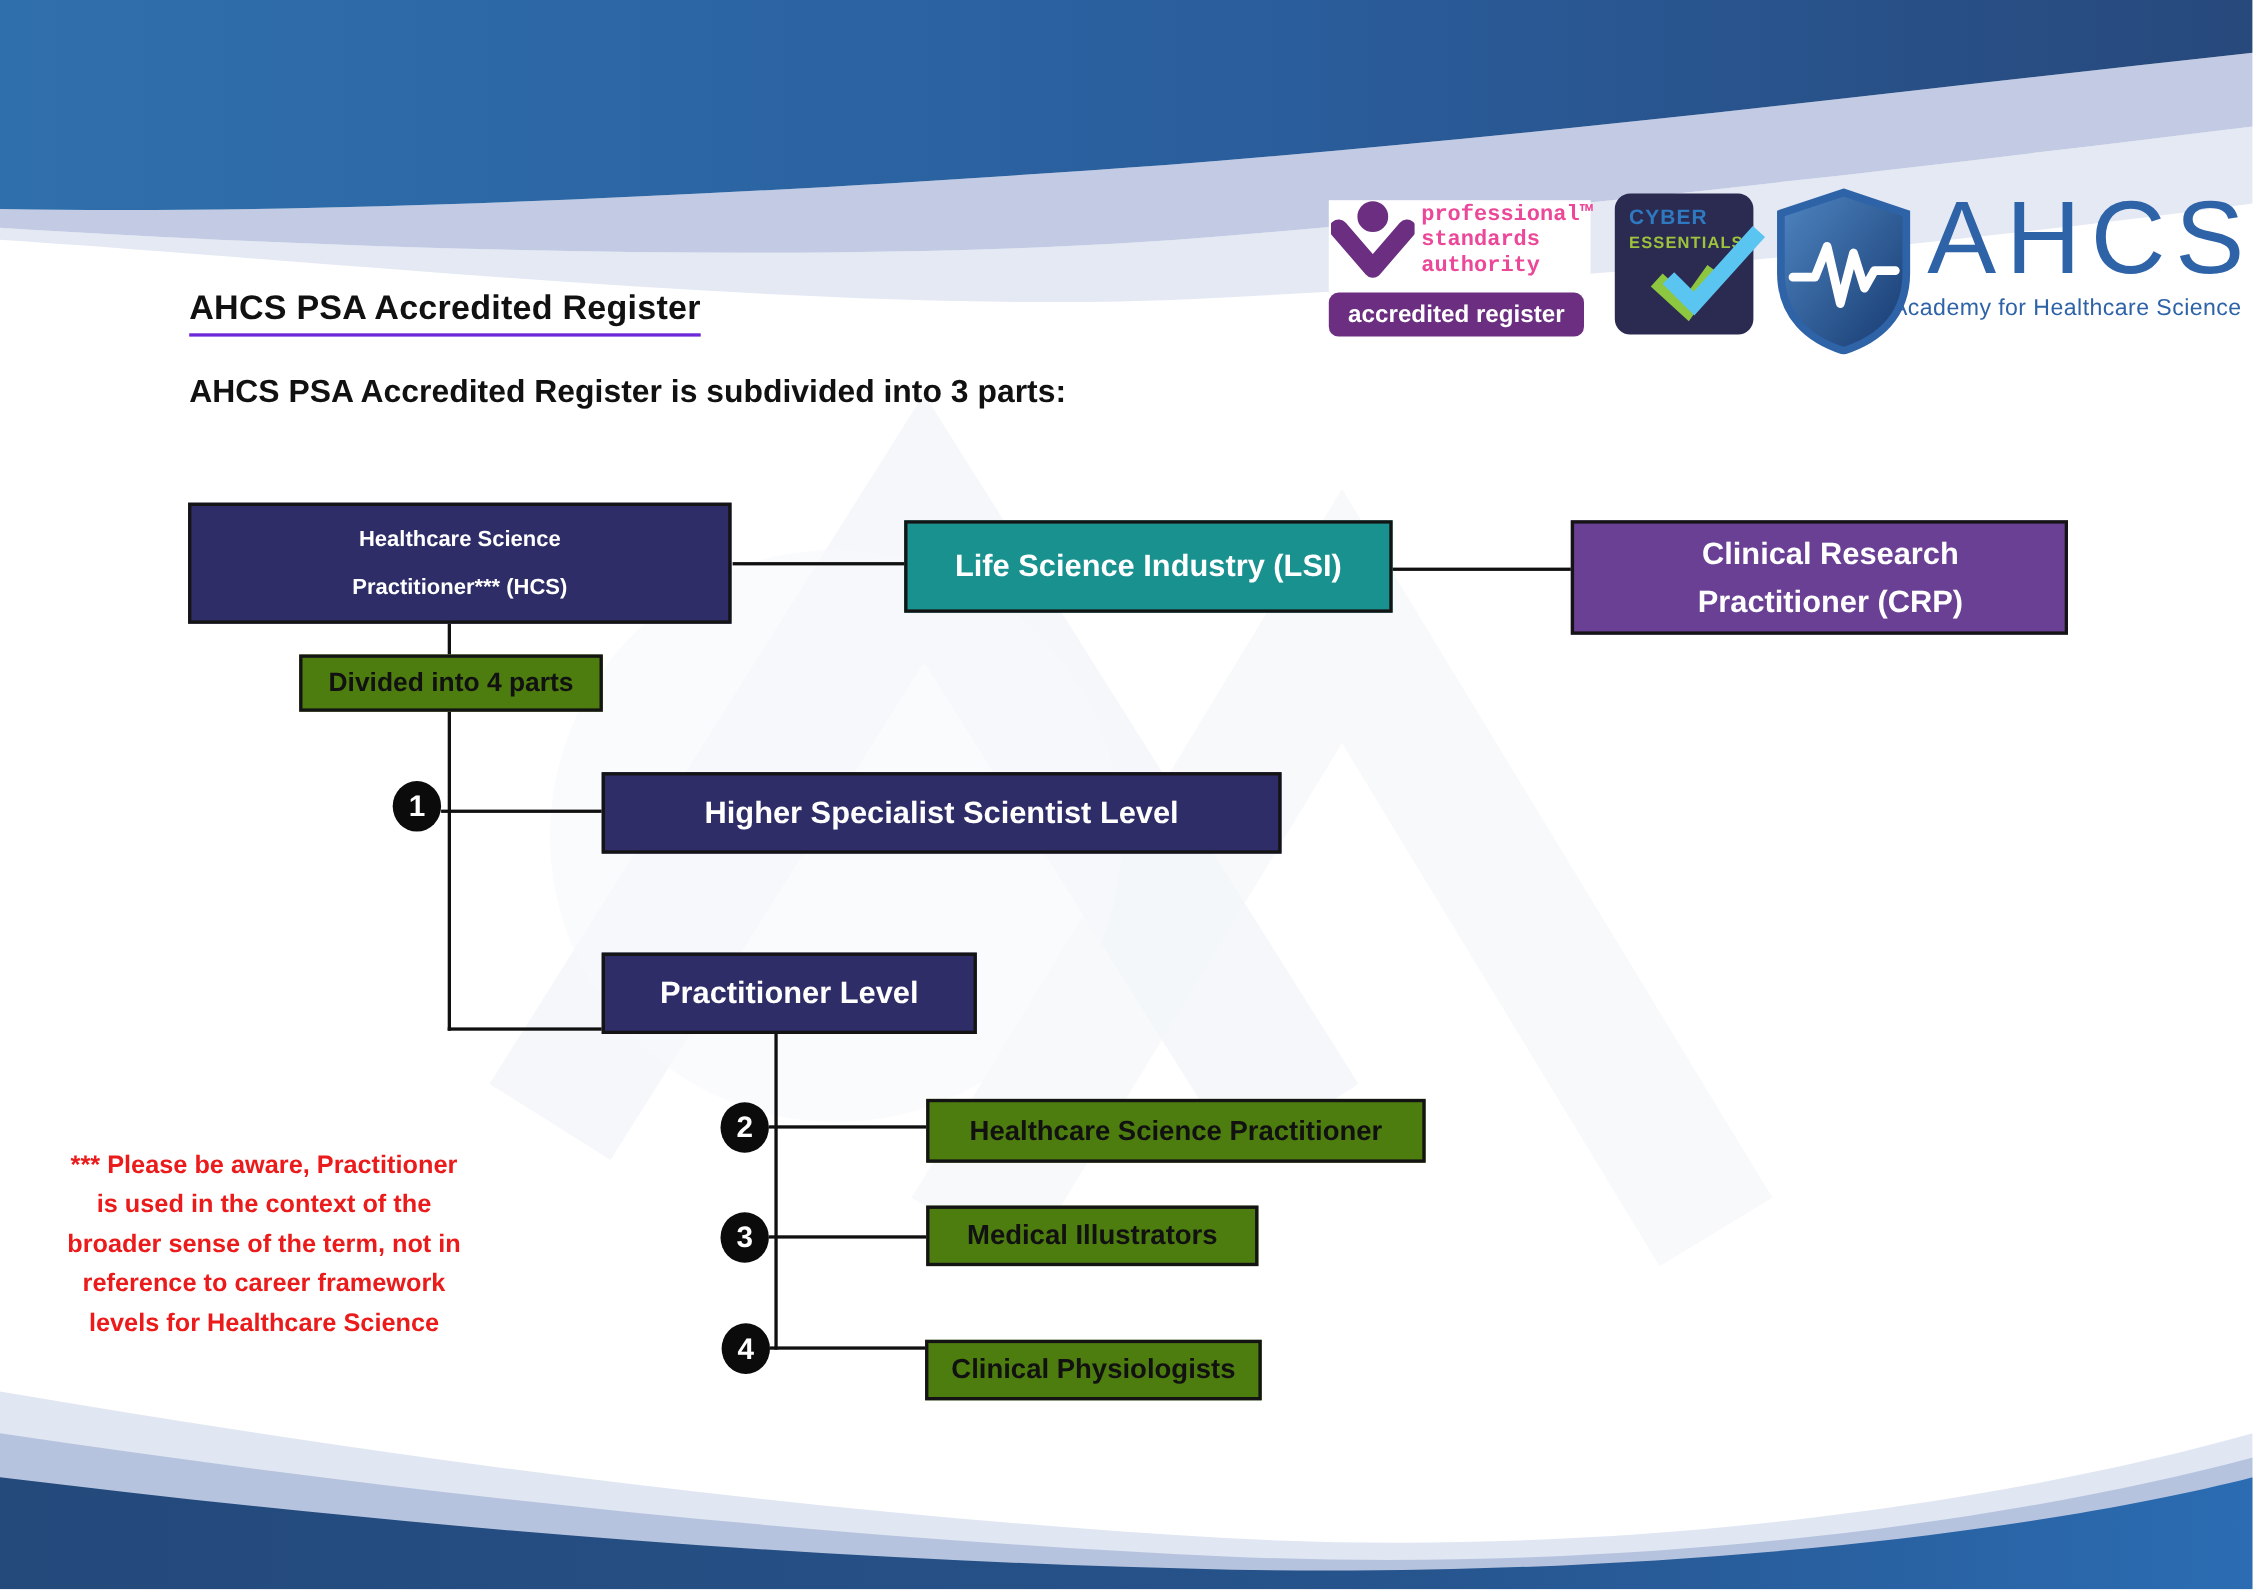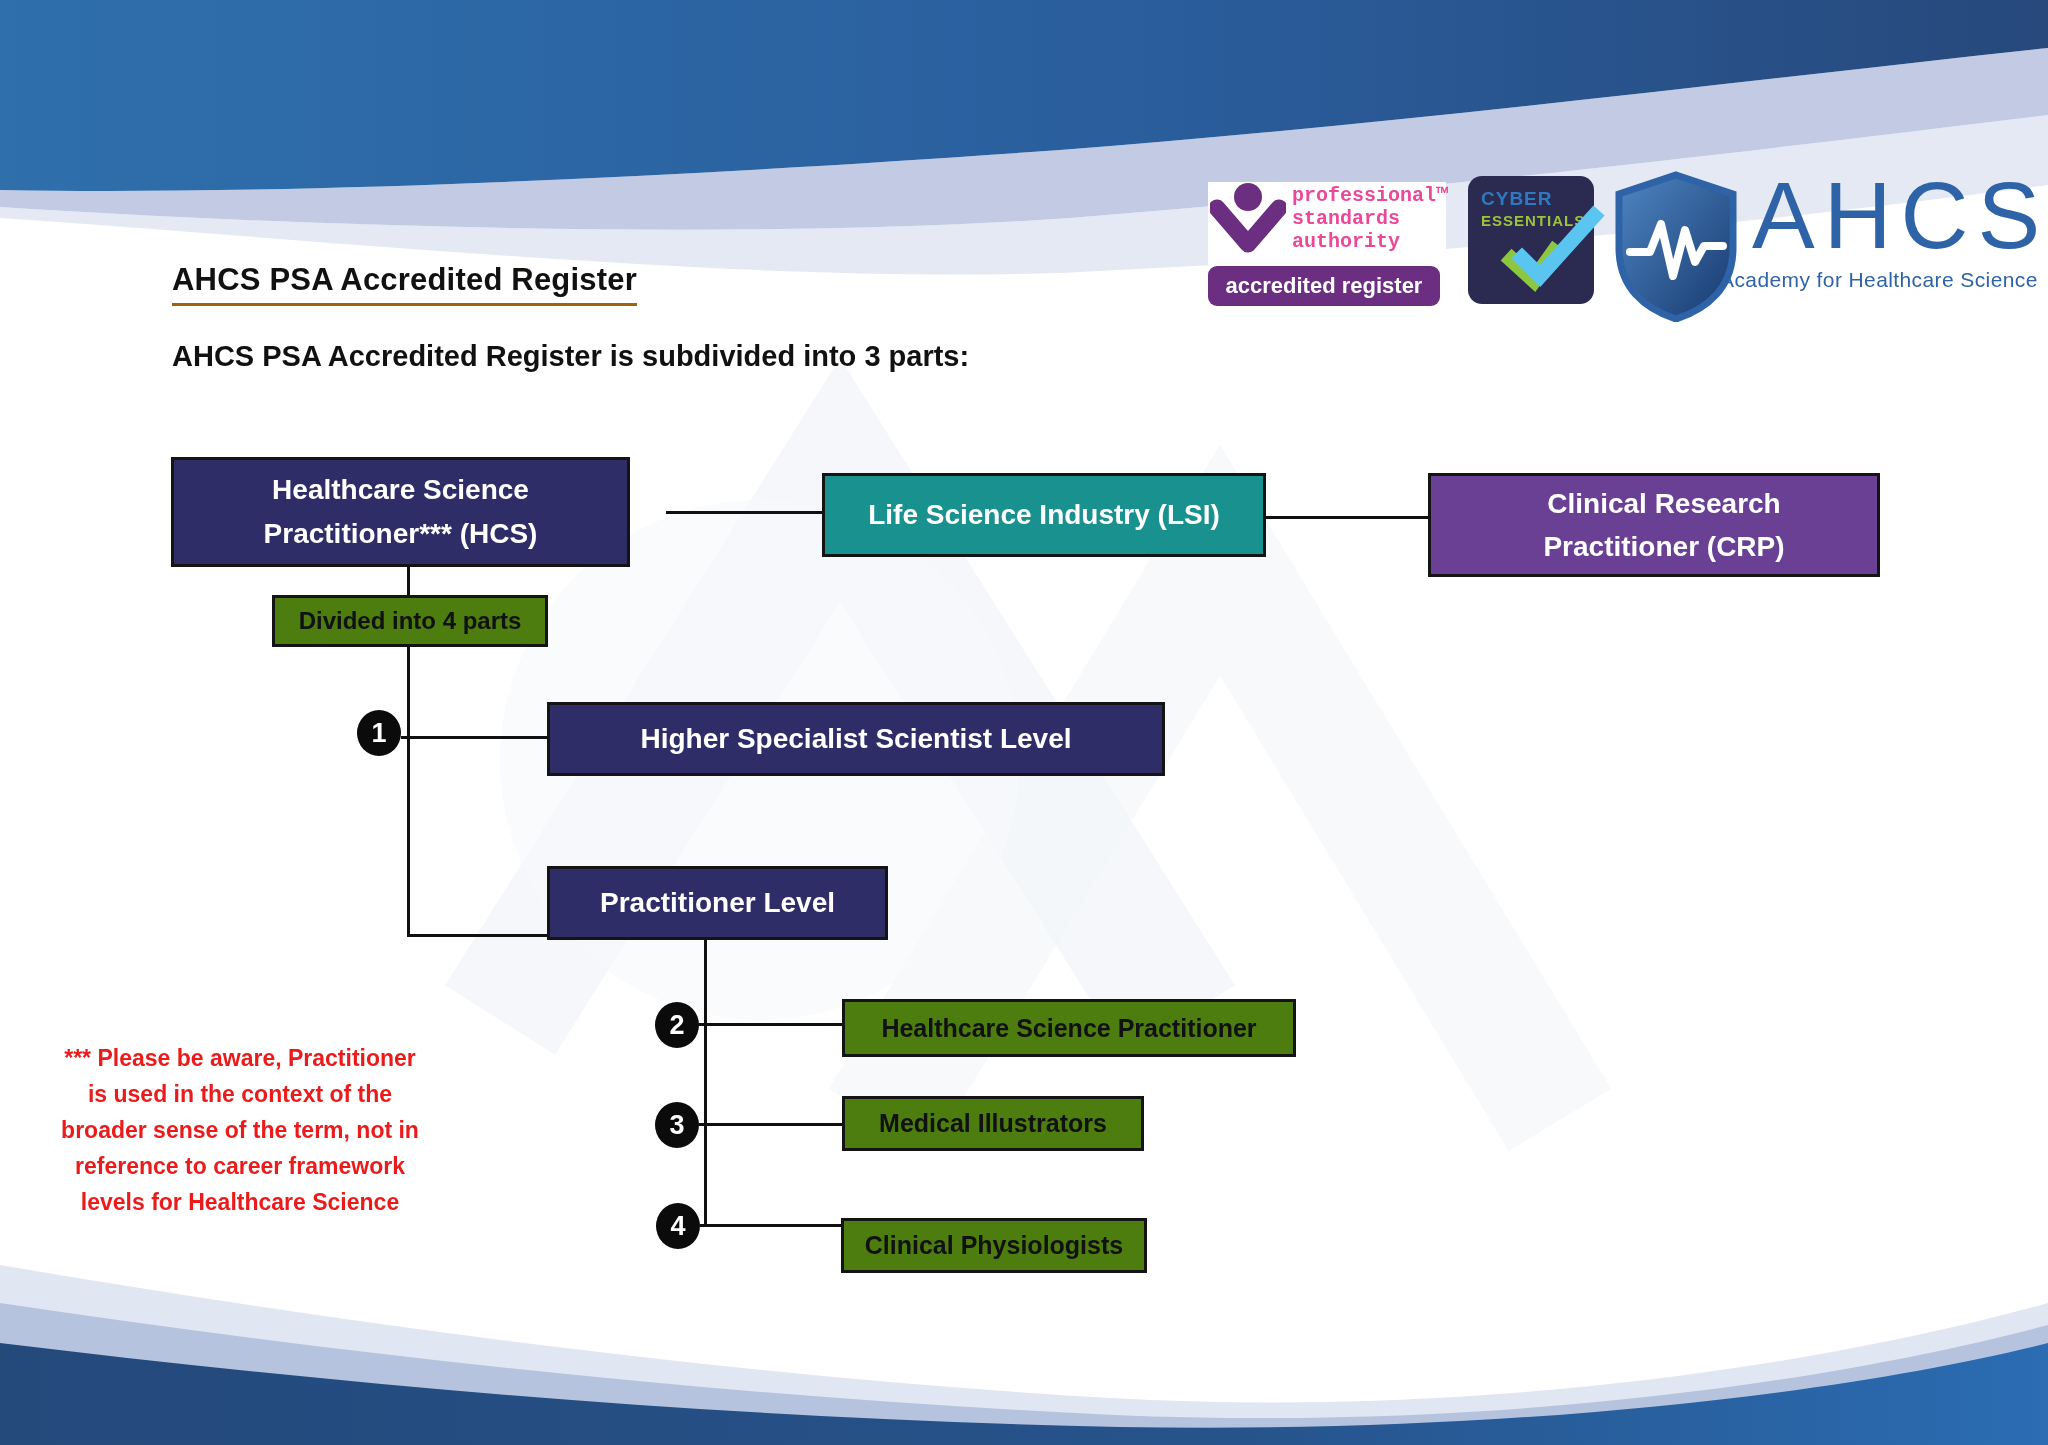--- a/index.html
+++ b/index.html
@@ -9,21 +9,21 @@
   }
   svg.deco{position:absolute;left:0;display:block;}
   #topwave{top:0;}
   #bottomwave{bottom:0;}
   #watermark{top:0;}
 
   
   .title{
     position:absolute;left:172px;top:262px;
     font-size:31px;font-weight:bold;color:#111;
-    border-bottom:3px solid #a16207;padding-bottom:5px;letter-spacing:.2px;
+    border-bottom:3px solid #6d28d9;padding-bottom:5px;letter-spacing:.2px;
   }
   .subtitle{
     position:absolute;left:172px;top:340px;
     font-size:29px;font-weight:bold;color:#111;
   }
 
   
   .psa{position:absolute;left:1208px;top:182px;width:238px;height:128px;background:#fff;}
   .psa-icon{position:absolute;left:2px;top:0;}
   .psa-text{position:absolute;left:84px;top:2px;font-size:20px;line-height:23px;color:#ec4899;font-weight:600;font-family:Liberation Mono, monospace;}
@@ -51,21 +51,21 @@
   .dbox{
     position:absolute;border:3px solid #141414;box-sizing:border-box;
     display:flex;flex-direction:column;align-items:center;justify-content:center;
     text-align:center;font-weight:bold;
   }
   .navy{background:#2E2D68;color:#fff;}
   .teal{background:#18918F;color:#fff;}
   .purple{background:#6A4095;color:#fff;padding-left:20px;}
   .whitebox{background:#4d7c0f;color:#111;}
 
-  .box-hcs{left:171px;top:457px;width:459px;height:110px;font-size:28px;line-height:44px;}
+  .box-hcs{left:171px;top:457px;width:494px;height:110px;font-size:20px;line-height:44px;}
   .box-lsi{left:822px;top:473px;width:444px;height:84px;font-size:28px;}
   .box-crp{left:1428px;top:473px;width:452px;height:104px;font-size:28px;line-height:43px;}
   .box-divided{left:272px;top:595px;width:276px;height:52px;font-size:24px;}
   .box-higher{left:547px;top:702px;width:618px;height:74px;font-size:28px;}
   .box-practitioner{left:547px;top:866px;width:341px;height:74px;font-size:28px;}
   .box-sub0{left:842px;top:999px;width:454px;height:58px;font-size:25px;}
   .box-sub1{left:842px;top:1096px;width:302px;height:55px;font-size:25px;}
   .box-sub2{left:841px;top:1198px;width:306px;height:55px;font-size:25px;margin-top:20px;}
 
   

